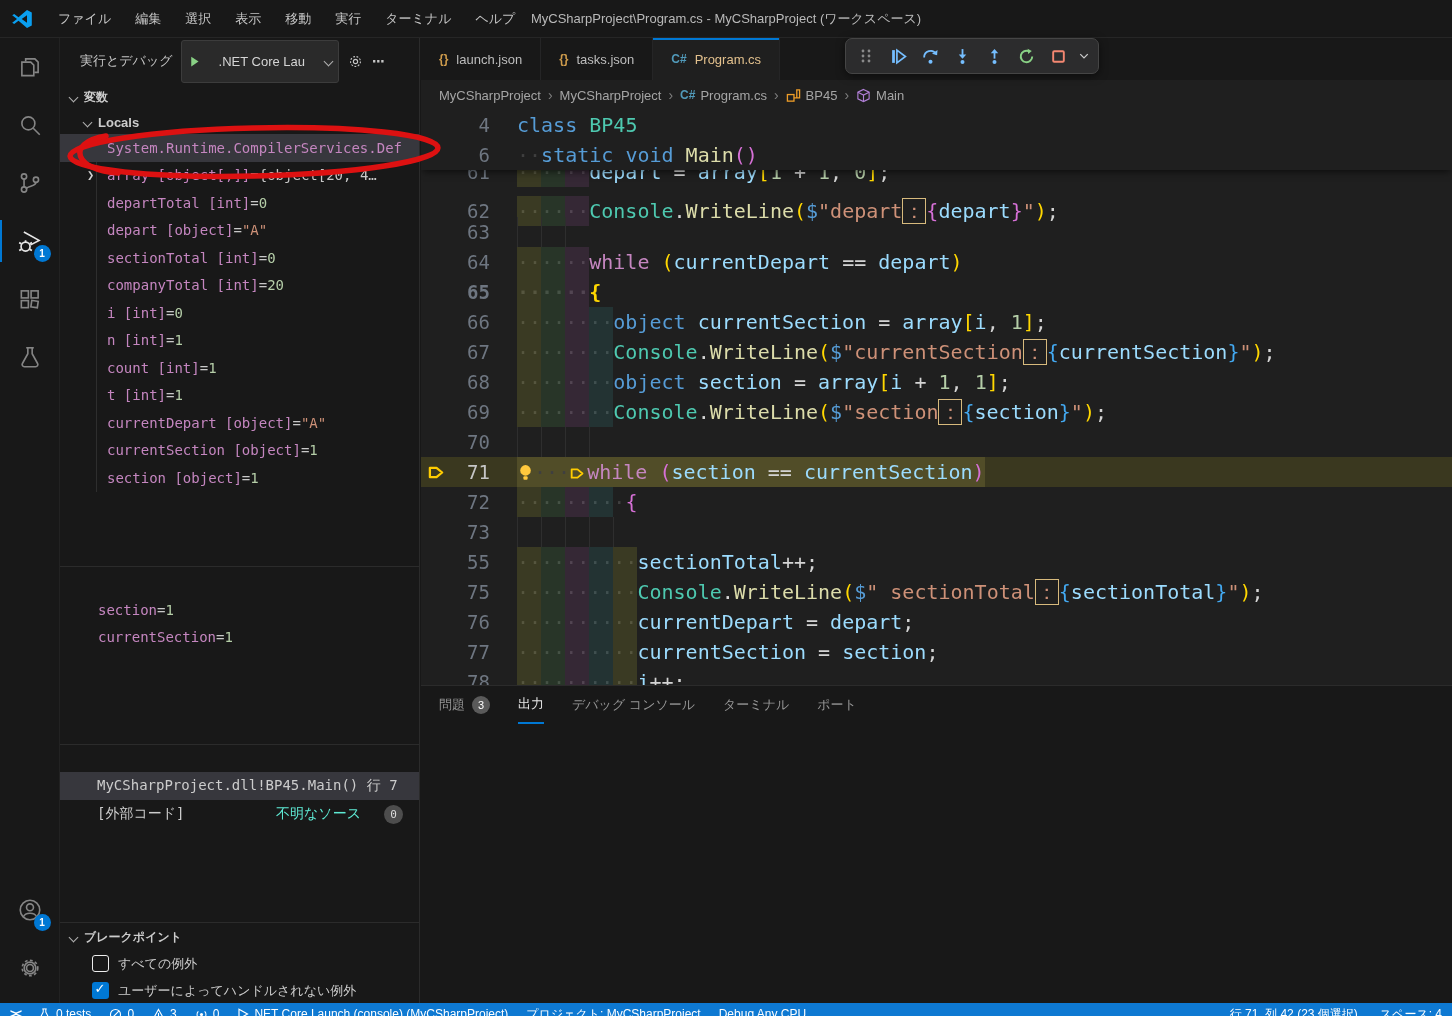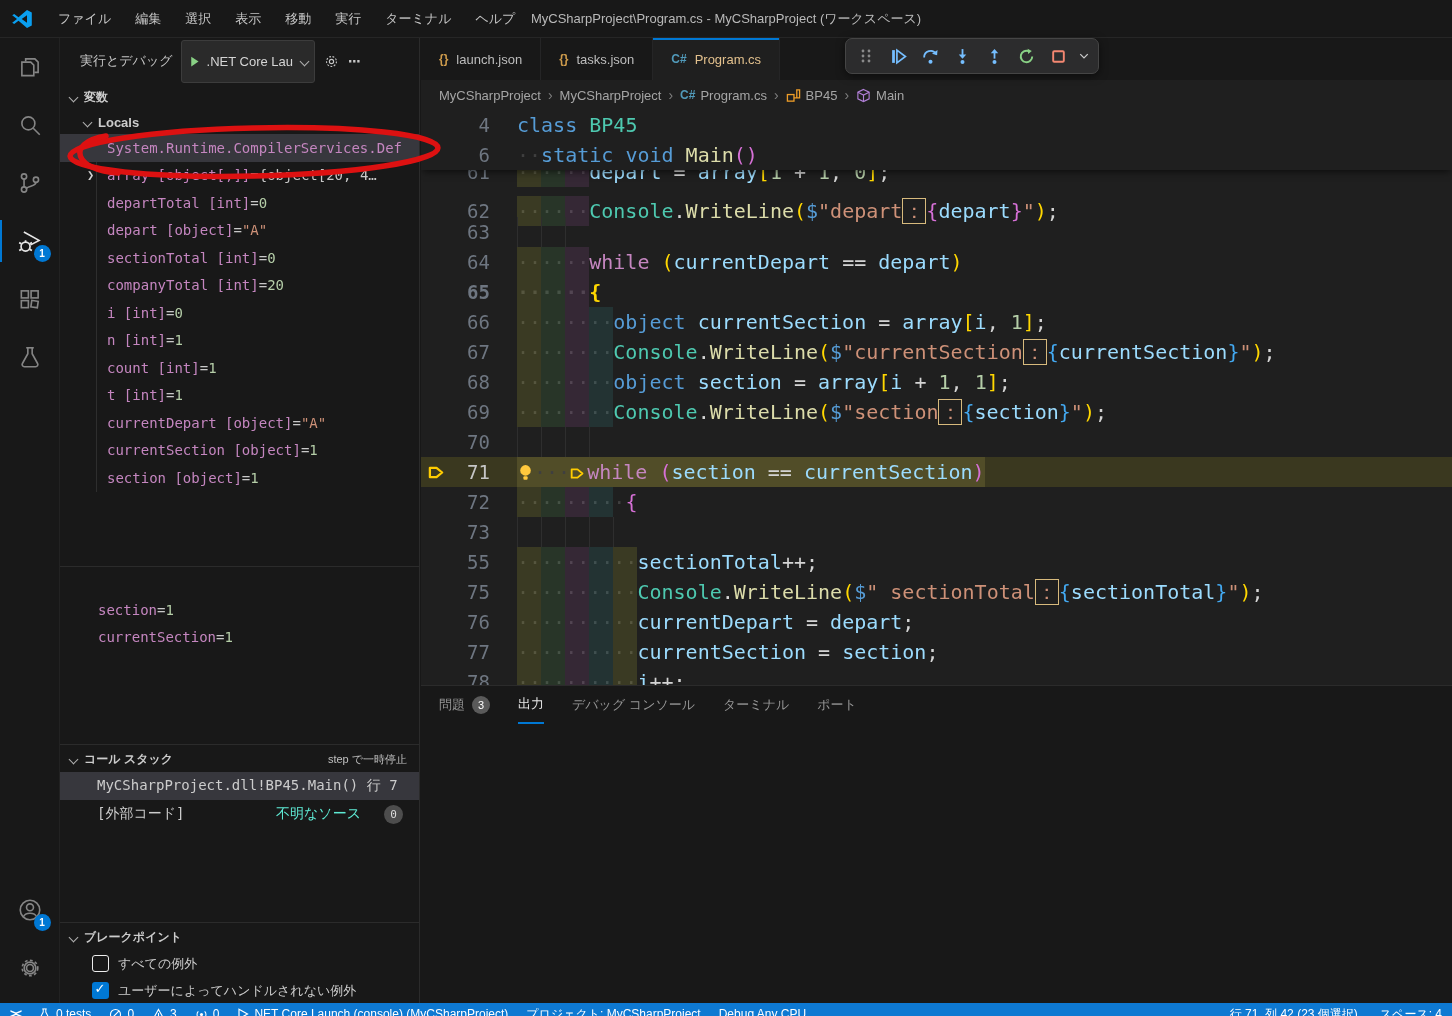--- a/index.html
+++ b/index.html
@@ -21,21 +21,21 @@
   .ab-item.active svg{stroke:#e7e7e7}
   .ab-item.active::before{content:"";position:absolute;left:0;top:8px;bottom:8px;width:2px;background:#0078d4}
   .ab-badge{position:absolute;right:9px;bottom:8px;min-width:17px;height:17px;border-radius:9px;background:#0078d4;color:#fff;font-size:10px;display:flex;align-items:center;justify-content:center;font-weight:bold}
   .ab-bottom{margin-top:auto}
 
   
   .sidebar{position:absolute;top:38px;left:60px;width:360px;height:965px;background:#181818;border-right:1px solid #2b2b2b;overflow:hidden}
   .sb-abs{position:absolute;left:0;right:0}
   .sb-header{top:6px;height:34px;display:flex;align-items:center;padding:0 8px 0 20px;gap:8px}
   .sb-title{color:#c5c5c5;white-space:nowrap}
-  .launch-box{display:flex;align-items:center;gap:6px;background:#2a2a2a;border:1px solid #3c3c3c;border-radius:3px;height:43px;padding:8px 6px;color:#d5d5d5}
+  .launch-box{display:flex;align-items:center;gap:18px;background:#2a2a2a;border:1px solid #3c3c3c;border-radius:3px;height:43px;padding:8px 6px;color:#d5d5d5}
   .launch-box .chev{margin-left:2px}
   .sec-label{display:flex;align-items:center;font-weight:bold;color:#cccccc;font-size:12px;padding-left:10px;gap:7px}
   .chev{width:7px;height:7px;border-right:1.4px solid #b0b0b0;border-bottom:1.4px solid #b0b0b0;transform:rotate(45deg);display:inline-block;flex:none}
   .sep{height:1px;background:#2b2b2b}
   .vrow,.wrow,.csrow,.bprow{display:flex;align-items:center;height:27.5px;font-size:14px;white-space:nowrap;overflow:hidden}
   .vrow{padding-left:47px;position:relative}
   .vrow.sel{background:#37373d}
   .rowchev{position:absolute;left:27px;color:#cfcfcf;font-size:12px}
   .tk-name{color:#c586c0}
   .tk-eq{color:#c8c8c8}
@@ -287,25 +287,20 @@
         <span class="v-num">1</span>
       </div>
       <div class="wrow">
         <span class="tk-name">currentSection</span>
         <span class="tk-eq"> = </span>
         <span class="v-num">1</span>
       </div>
     </div>
 
   <div class="sb-abs sep" style="top:706px"></div>
-  <div class="sb-abs sec-label" style="top:710px;height:22px">
-    <span class="chev"></span>
-    <span>コール スタック</span>
-    <span class="cs-hint">step で一時停止</span>
-  </div>
   <div class="sb-abs mono" style="top:734px">
       <div class="csrow sel">
         <span>MyCSharpProject.dll!BP45.Main() 行 7</span>
       </div>
       <div class="csrow">
         <span>[外部コード]</span>
         <span class="cs-src">不明なソース</span>
         <span class="cs-badge">0</span>
       </div>
     </div>

